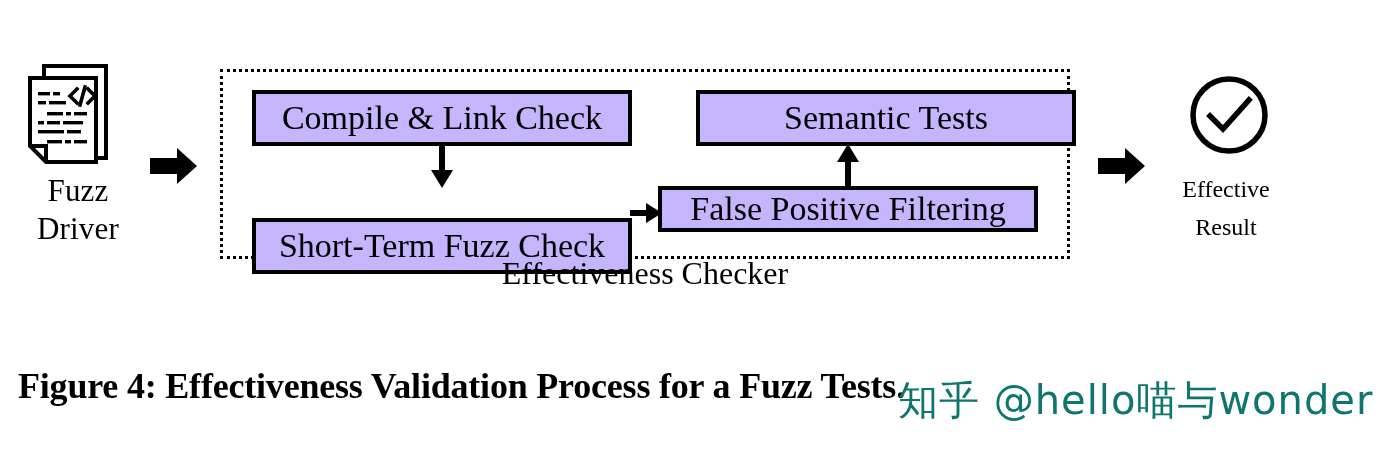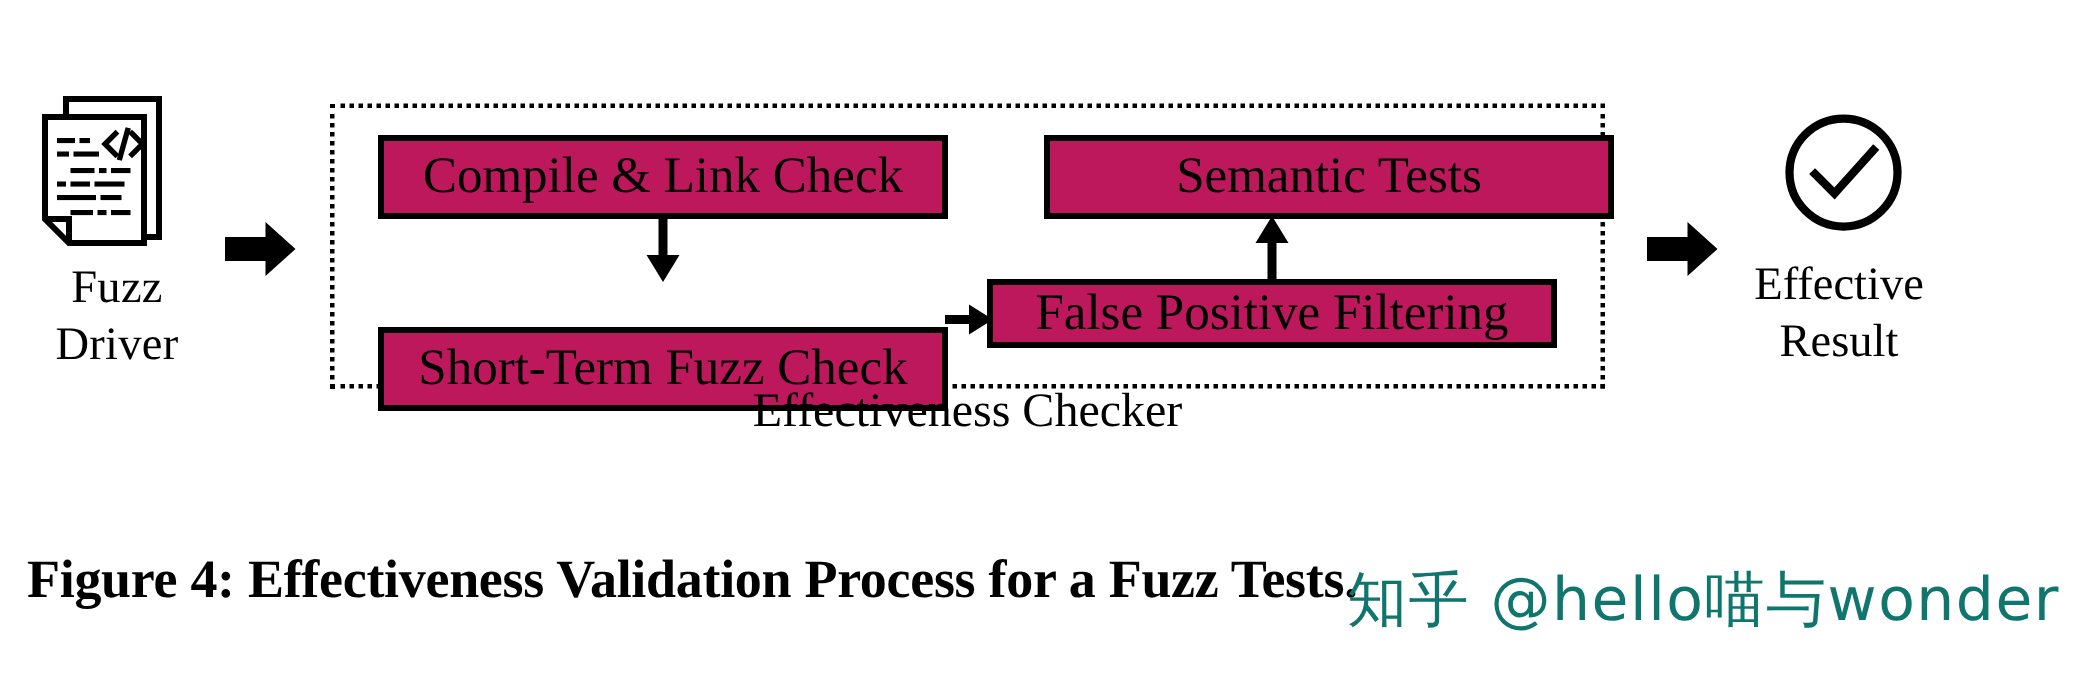--- a/index.html
+++ b/index.html
@@ -73,21 +73,21 @@
     text-align: center;
     font-size: 32px;
     line-height: 38px;
   }
 
   
   .proc-box {
     position: absolute;
     border: 4px solid #000000;
     box-sizing: border-box;
-    background: #be185d;
+    background: #c4b5fd;
     display: flex;
     align-items: center;
     justify-content: center;
     font-size: 34px;
     line-height: 36px;
     white-space: nowrap;
   }
   #box-compile   { left: 252px; top: 90px;  width: 380px; height: 56px; }
   #box-shortterm { left: 252px; top: 186px; width: 380px; height: 56px; margin-top: 32px; }
   #box-semantic  { left: 696px; top: 90px;  width: 380px; height: 56px; }
@@ -112,21 +112,21 @@
     top: 0px;
     width: 82px;
     height: 82px;
   }
   .result-label {
     position: absolute;
     left: -4px;
     top: 96px;
     width: 150px;
     text-align: center;
-    font-size: 31px;
+    font-size: 24px;
     line-height: 38px;
   }
 
   
   #figure-caption {
     position: absolute;
     left: 18px;
     top: 362px;
     width: 1360px;
     font-size: 36px;

